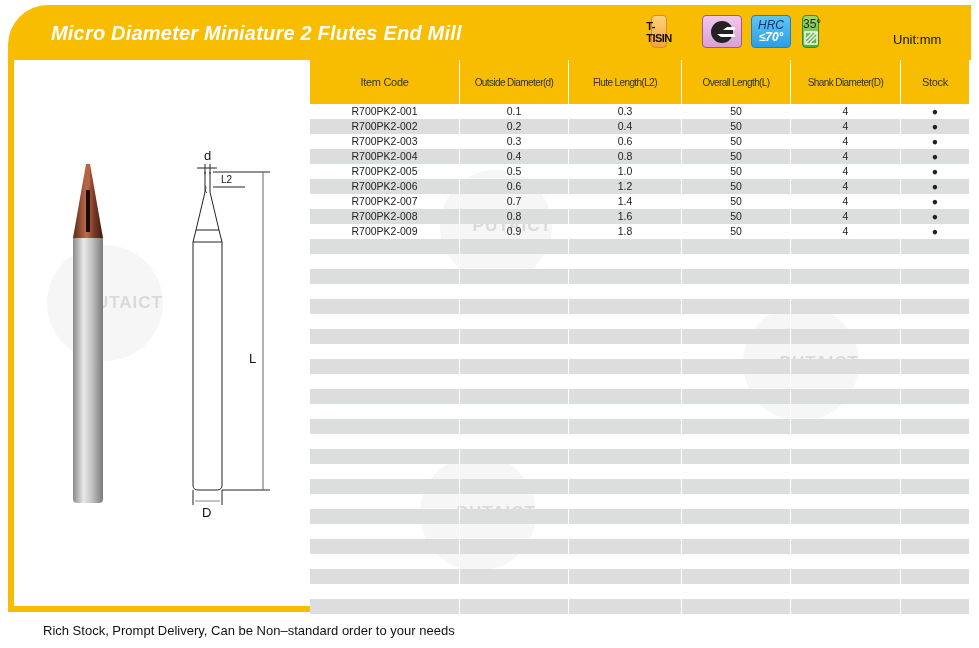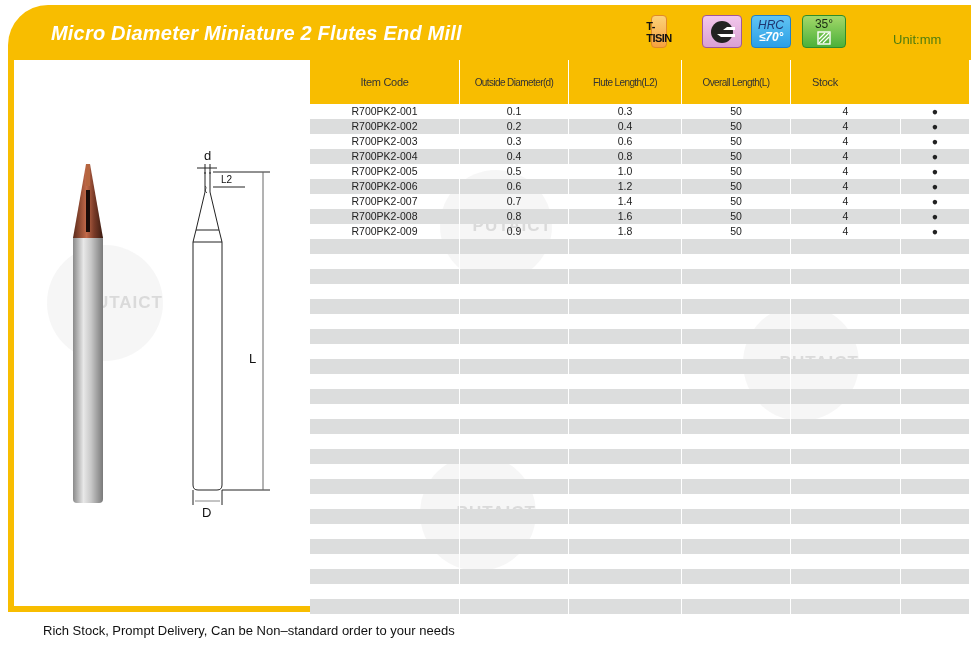--- a/index.html
+++ b/index.html
@@ -1,26 +1,26 @@
 <!DOCTYPE html>
 <html><head>
 <meta charset="utf-8">
 <style>
   html,body{margin:0;padding:0;background:#fff;}
   body{width:979px;height:648px;position:relative;overflow:hidden;font-family:"Liberation Sans",sans-serif;}
   .banner{position:absolute;left:8px;top:5px;width:963px;height:55px;background:#f8bd00;border-top-left-radius:40px;}
   .title{position:absolute;left:51px;top:22px;color:#fff;font-style:italic;font-weight:bold;font-size:20px;letter-spacing:0.2px;}
-  .unit{position:absolute;left:893px;top:32px;color:#4d7c0f;font-size:13px;}
+  .unit{position:absolute;left:893px;top:32px;color:#0f172a;font-size:13px;}
   .badge{position:absolute;top:15px;height:33px;border-radius:4px;box-sizing:border-box;}
   .b1{left:651px;width:16px;background:linear-gradient(#fcd27a,#f6a13d);border:1px solid #e08a2a;font-weight:bold;font-size:11px;color:#111;display:flex;align-items:center;justify-content:center;letter-spacing:-0.5px;}
   .b2{left:702px;width:40px;background:linear-gradient(#f2c7ec,#d9a0d3);border:1px solid #a0559a;display:flex;align-items:center;justify-content:center;}
   .b3{left:751px;width:40px;background:linear-gradient(#62c4f3,#2a9fe6);border:1px solid #1f7fc8;color:#fff;font-size:12px;line-height:12px;text-align:center;padding-top:3px;font-style:italic;}
   .b3 .hrc{color:#1f3570;display:block;font-size:12px;}
   .b3 .v{font-weight:bold;display:block;}
-  .b4{left:802px;width:44px;background:linear-gradient(#a3d86a,#4cb13a);border:1px solid #2f8c2b;color:#1b2a12;font-size:12px;text-align:center;padding-top:1px;}
+  .b4{left:802px;width:17px;background:linear-gradient(#a3d86a,#4cb13a);border:1px solid #2f8c2b;color:#1b2a12;font-size:12px;text-align:center;padding-top:1px;}
   .left-panel{position:absolute;left:8px;top:60px;width:302px;height:552px;box-sizing:border-box;border-left:6px solid #f8bd00;border-bottom:6px solid #f8bd00;background:#fff;}
   .table-wrap{position:absolute;left:310px;top:60px;width:659px;}
   .thead{display:flex;height:44px;background:#f8bd00;}
   .th{height:44px;display:flex;align-items:center;justify-content:center;color:#333;font-size:11px;box-sizing:border-box;border-right:1px solid #fff;letter-spacing:-0.3px;}
   .th.small{font-size:10px;letter-spacing:-0.6px;}
   .th:last-child{border-right:none;}
   .row{display:flex;height:15px;}
   .row.g .td{background:#dcdddd;}
   .td{height:15px;box-sizing:border-box;border-right:1px solid #fff;font-size:10.5px;color:#222;display:flex;align-items:center;justify-content:center;line-height:15px;}
   .td:last-child{border-right:none;}
@@ -119,20 +119,21 @@
 <div class="lbl" style="left:221px;top:174px;font-size:10px;">L2</div>
 <div class="lbl" style="left:249px;top:351px;">L</div>
 <div class="lbl" style="left:202px;top:505px;">D</div>
 
 <div class="table-wrap">
   <div class="thead">
     <div class="th c0">Item Code</div>
     <div class="th c1 small">Outside Diameter(d)</div>
     <div class="th c2 small">Flute Length(L2)</div>
     <div class="th c3 small">Overall Length(L)</div>
+    <div class="th c4 small">Shank Diameter(D)</div>
     <div class="th c5">Stock</div>
   </div>
   <div id="tbody">
       <div class="row">
         <div class="td c0">R700PK2-001</div>
         <div class="td c1">0.1</div>
         <div class="td c2">0.3</div>
         <div class="td c3">50</div>
         <div class="td c4">4</div>
         <div class="td c5">●</div>

